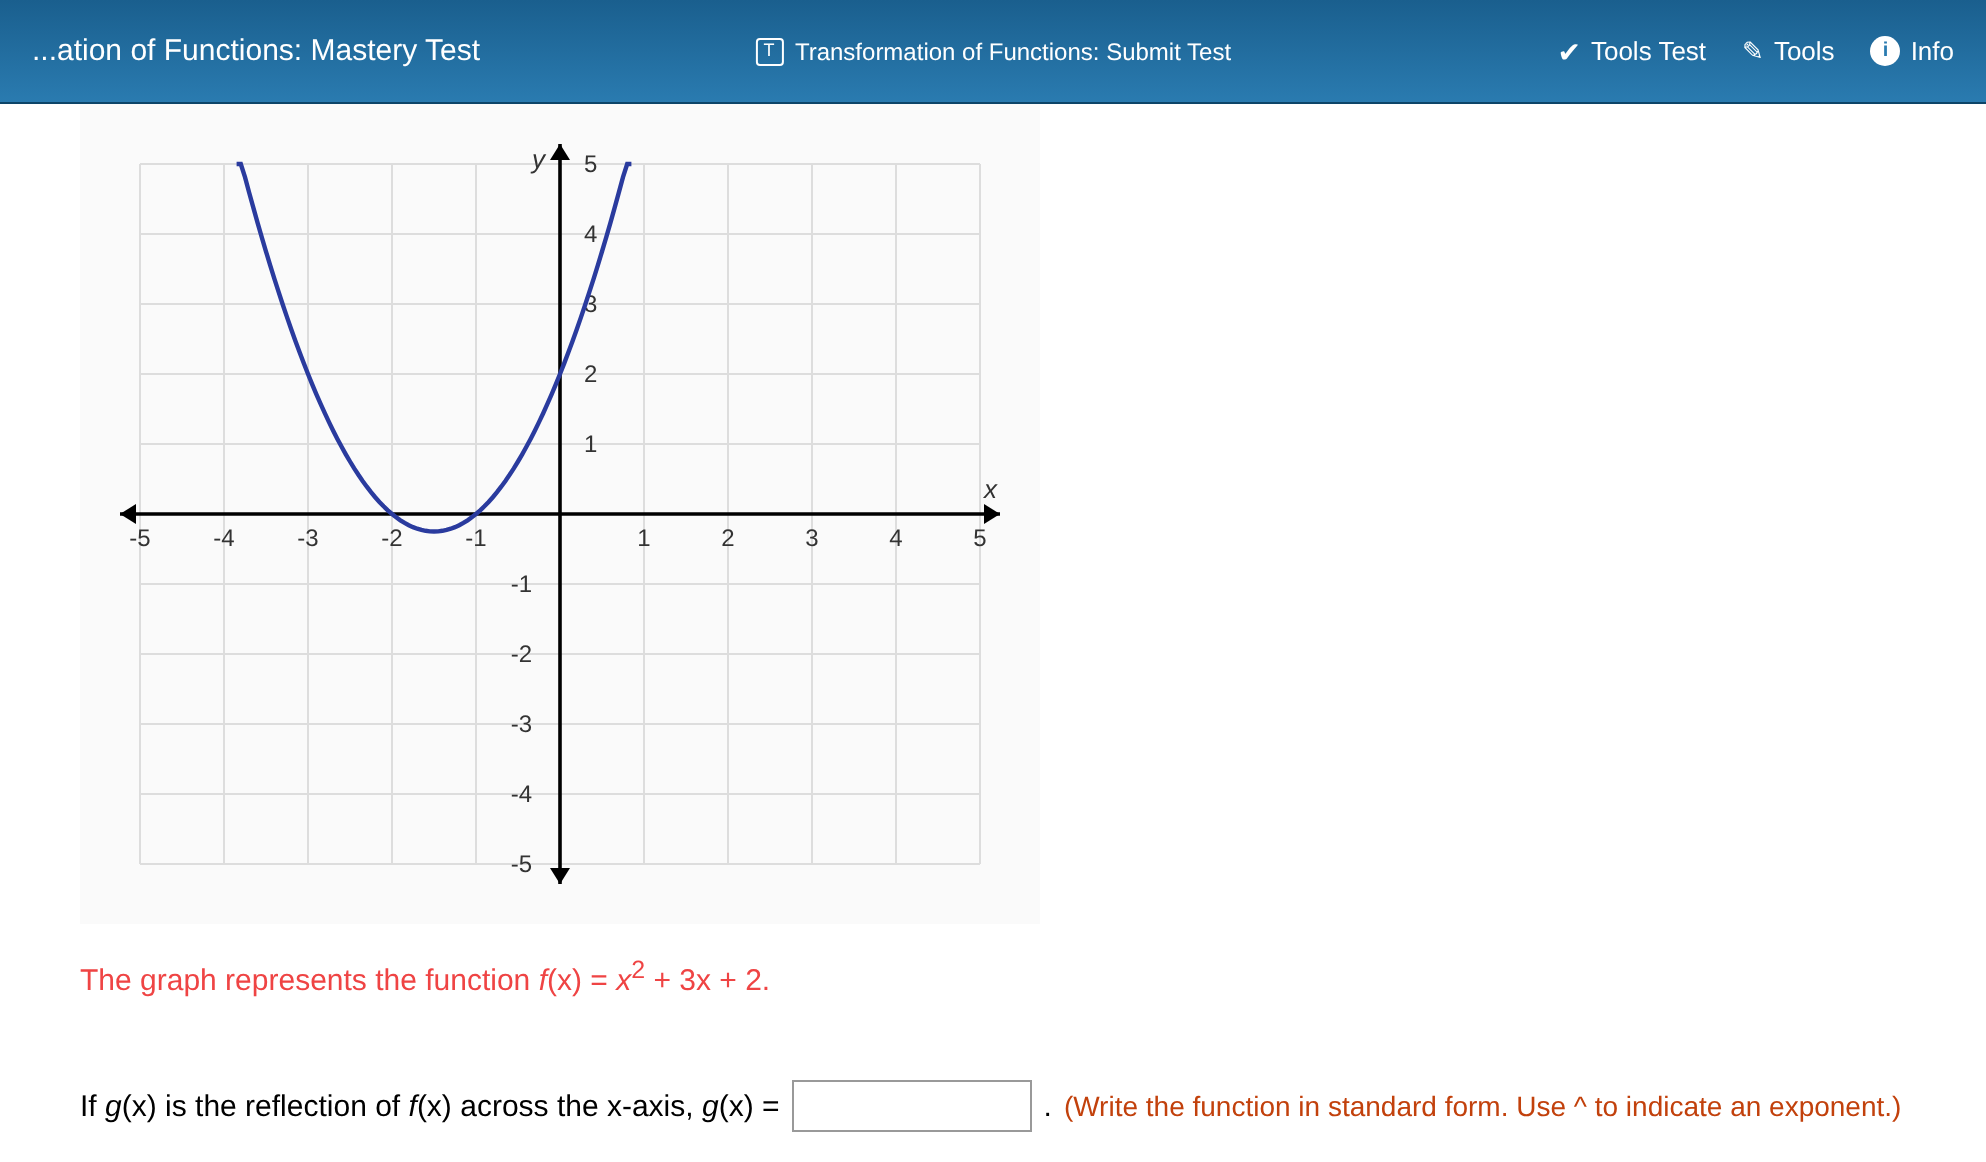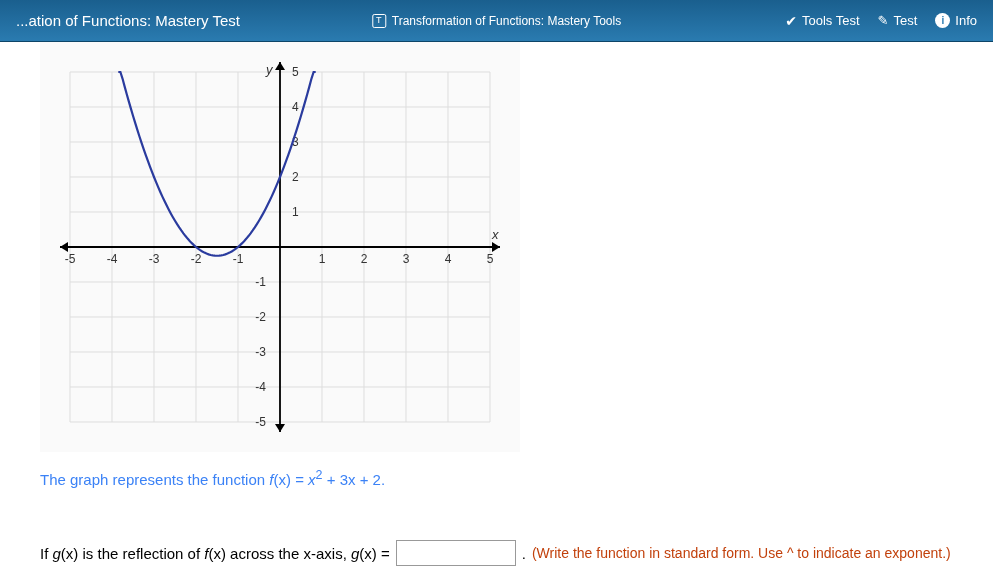--- a/index.html
+++ b/index.html
@@ -11,21 +11,21 @@
       position: relative;
       overflow: hidden;
     }
     .header {
       background: linear-gradient(to bottom, #1a5f8e, #2a7bb0);
       color: white;
       padding: 8px 16px;
       display: flex;
       align-items: center;
       justify-content: space-between;
-      height: 42px;
+      height: 52px;
       position: relative;
       border-bottom: 1px solid #0d4568;
     }
     .header-left {
       font-size: 15px;
       font-weight: 500;
     }
     .header-center {
       position: absolute;
       left: 50%;
@@ -82,24 +82,24 @@
       width: 480px;
       height: 410px;
       position: relative;
       background: #fafafa;
     }
     .chart-svg { display: block; }
     .prompt-text {
       margin-top: 12px;
       font-size: 15px;
       line-height: 1.8;
-      color: #3b82f6;
+      color: #ef4444;
     }
     .prompt-line2 {
-      margin-top: 47px;
+      margin-top: 36px;
       font-size: 15px;
       display: flex;
       align-items: center;
       flex-wrap: wrap;
       gap: 6px;
     }
     .answer-input {
       width: 120px;
       height: 26px;
       border: 1px solid #999;
@@ -113,30 +113,30 @@
     }
     .italic { font-style: italic; }
   </style>
 </head>
 <body>
 
 <div class="header">
   <div class="header-left">...ation of Functions: Mastery Test</div>
   <div class="header-center">
     <span class="icon-box">T</span>
-    <span>Transformation of Functions: Mastery Tools</span>
+    <span>Transformation of Functions: Submit Test</span>
   </div>
   <div class="header-right">
     <div class="header-item">
       <span class="icon-check">✔</span>
       <span>Tools Test</span>
     </div>
     <div class="header-item">
       <span>✎</span>
-      <span>Test</span>
+      <span>Tools</span>
     </div>
     <div class="header-item">
       <span class="icon-info">i</span>
       <span>Info</span>
     </div>
   </div>
 </div>
 
 <div class="content">
   <div class="chart-container">

